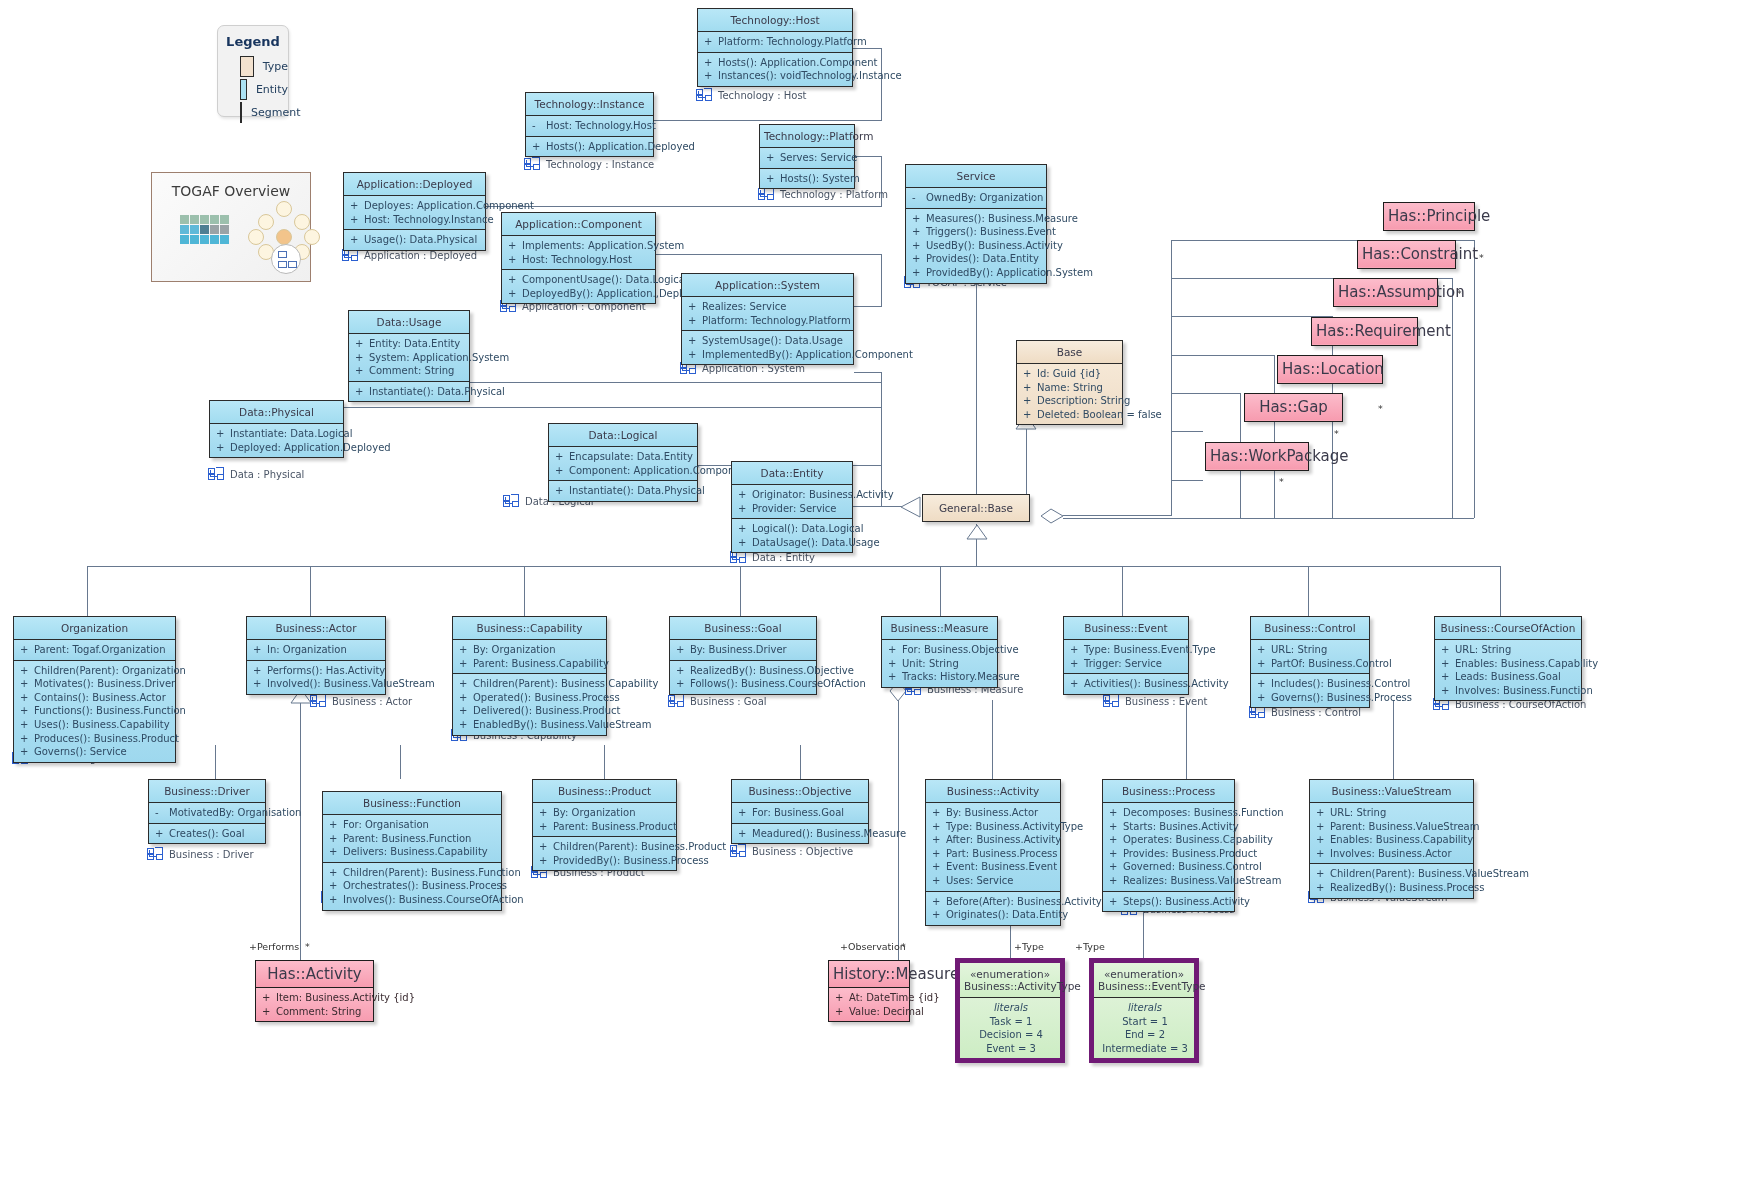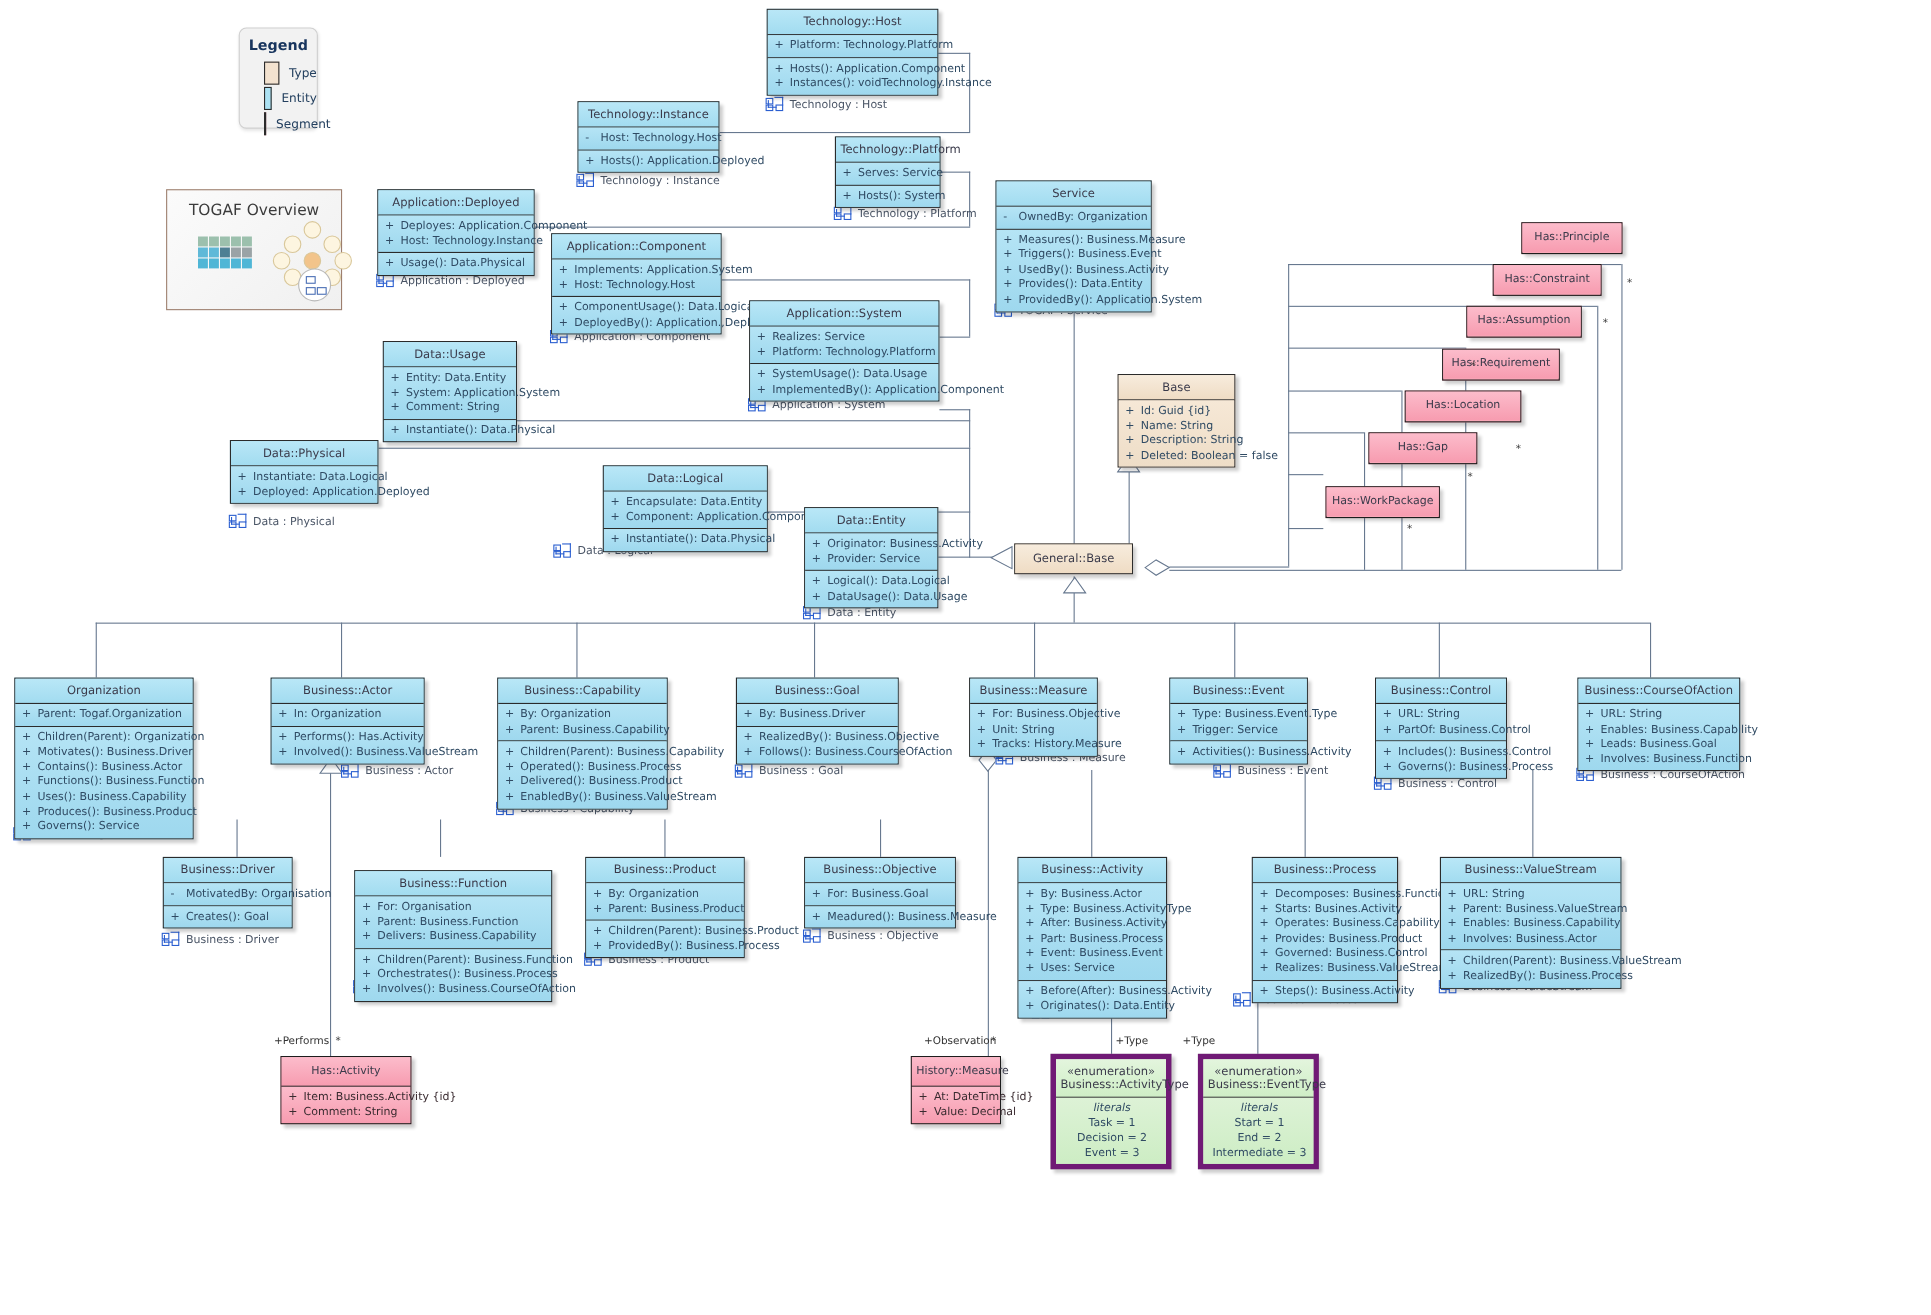--- a/index.html
+++ b/index.html
@@ -20,21 +20,21 @@
   .cls .row .vis{display:inline-block;width:14px;flex:0 0 14px;text-align:left;color:#2f4a63;}
 
   
   .cls.type{background:#f3e2cf;}
   .cls.type .hd{background:linear-gradient(180deg,#f7ecdd 0%,#efdcc4 100%);}
   .cls.type .sec{background:linear-gradient(180deg,#f6e8d6 0%,#eeddc7 100%);}
 
   
   .cls.seg{background:#f9a8b8;border:1px solid #1d1d1d;}
   .cls.seg .hd{background:linear-gradient(180deg,#fcbccb 0%,#f79cb0 100%);
-               border-bottom:none;font-size:10px;padding:7px 4px;}
+               border-bottom:none;font-size:15px;padding:7px 4px;}
   
   .cls.enu{background:#d6f0cf;border:5px solid #701a75;}
   .cls.enu .hd{background:linear-gradient(180deg,#e3f5dd 0%,#cfeec6 100%);line-height:12px;}
   .cls.enu .sec{background:linear-gradient(180deg,#ddf2d6 0%,#cdedc4 100%);}
   .cls.enu .ital{font-style:italic;justify-content:center;}
   .cls.enu .row{justify-content:center;}
 
   
   .cap{position:absolute;font-size:10px;color:#4a5566;white-space:nowrap;z-index:4;
        display:flex;align-items:center;gap:7px;}
@@ -1084,21 +1084,21 @@
         <i class="a"></i>
         <i class="b"></i>
         <i class="c"></i>
         <u></u>
         <s></s>
         <b></b>
       </span>
     <span>Business :Activity</span>
     </div>
 
-  <div class="cls" style="left:1138px;top:779px;width:133px;">
+  <div class="cls" style="left:1102px;top:779px;width:133px;">
     <div class="hd">Business::Process</div>
     <div class="sec">
       <div class="row">
           <span class="vis">+</span>
           <span>Decomposes: Business.Function</span>
         </div>
       <div class="row">
           <span class="vis">+</span>
           <span>Starts: Busines.Activity</span>
         </div>
@@ -1210,21 +1210,21 @@
   </div>
 
   <div class="cls enu" style="left:955px;top:958px;width:110px;">
     <div class="hd">
       <div>«enumeration»</div>
       <div>Business::ActivityType</div>
     </div>
     <div class="sec">
       <div class="row ital">literals</div>
       <div class="row">Task = 1</div>
-      <div class="row">Decision = 2</div>
+      <div class="row">Decision = 4</div>
       <div class="row">Event = 3</div>
     </div>
   </div>
 
   <div class="cls enu" style="left:1089px;top:958px;width:110px;">
     <div class="hd">
       <div>«enumeration»</div>
       <div>Business::EventType</div>
     </div>
     <div class="sec">

